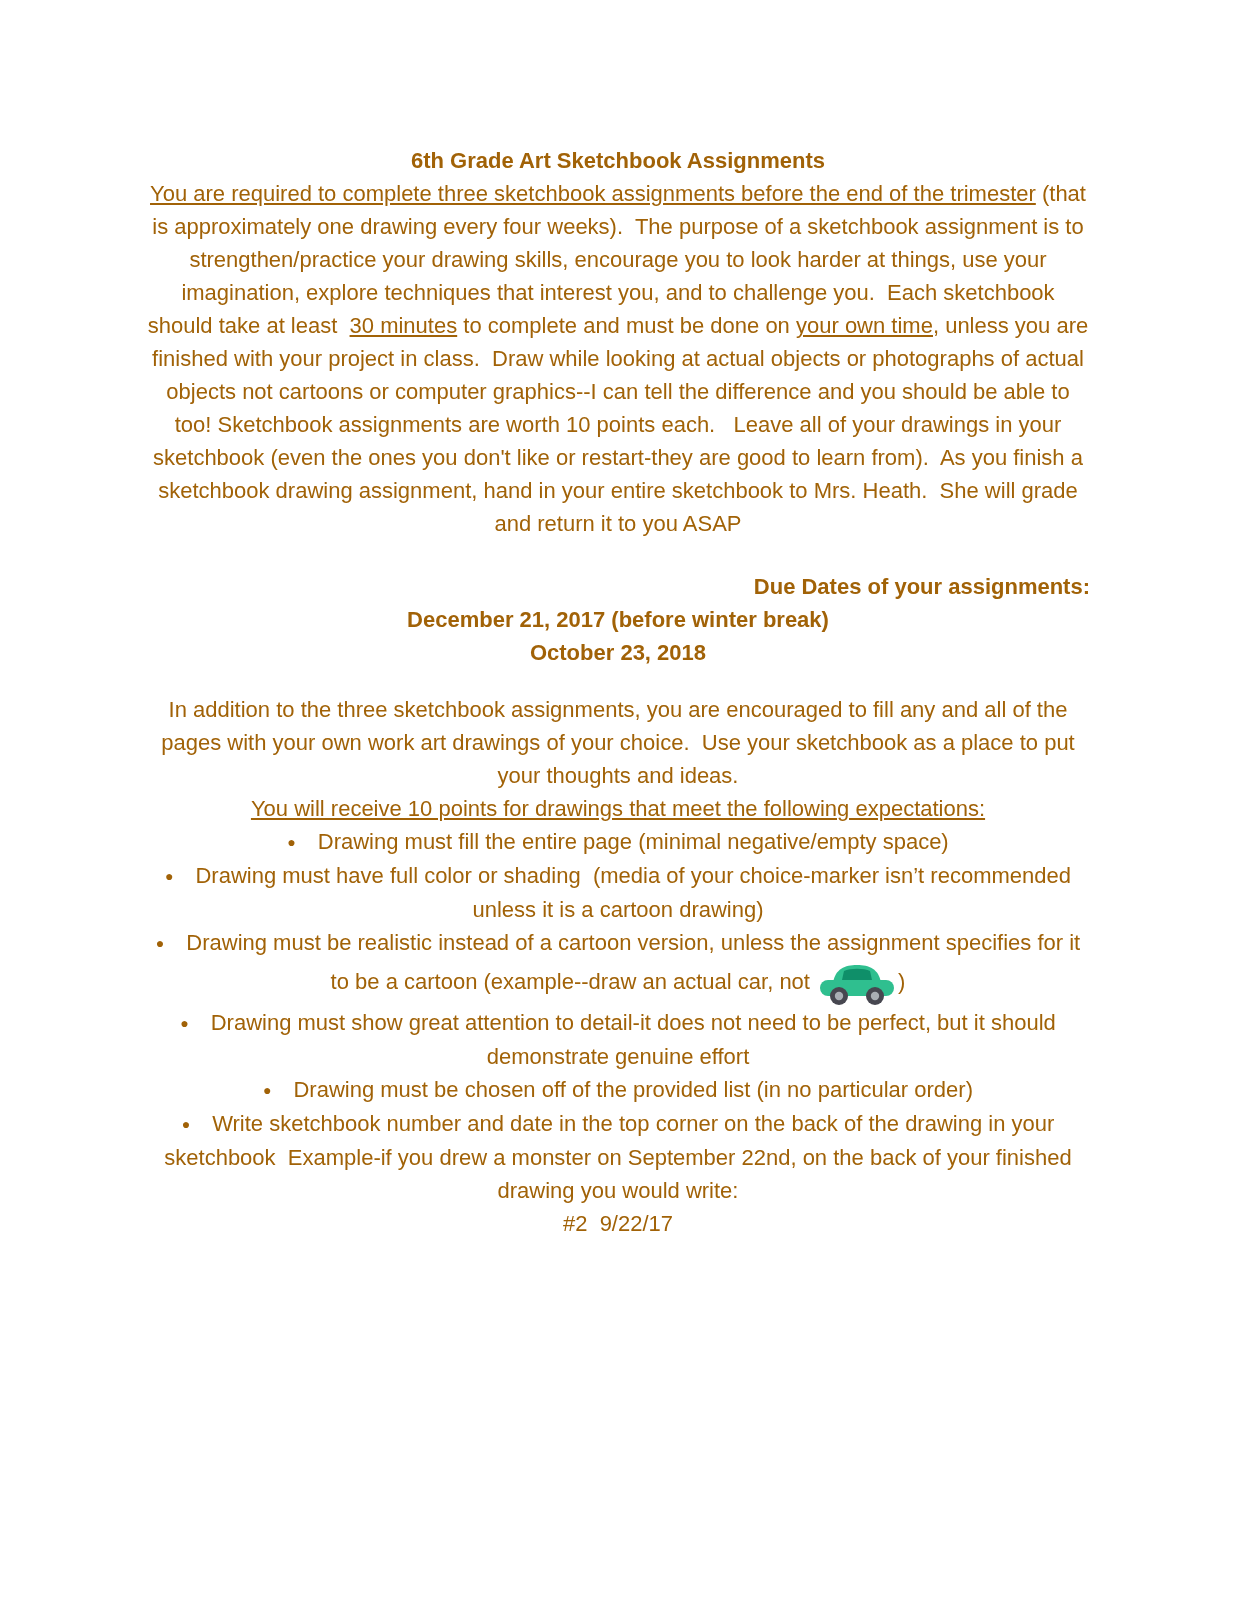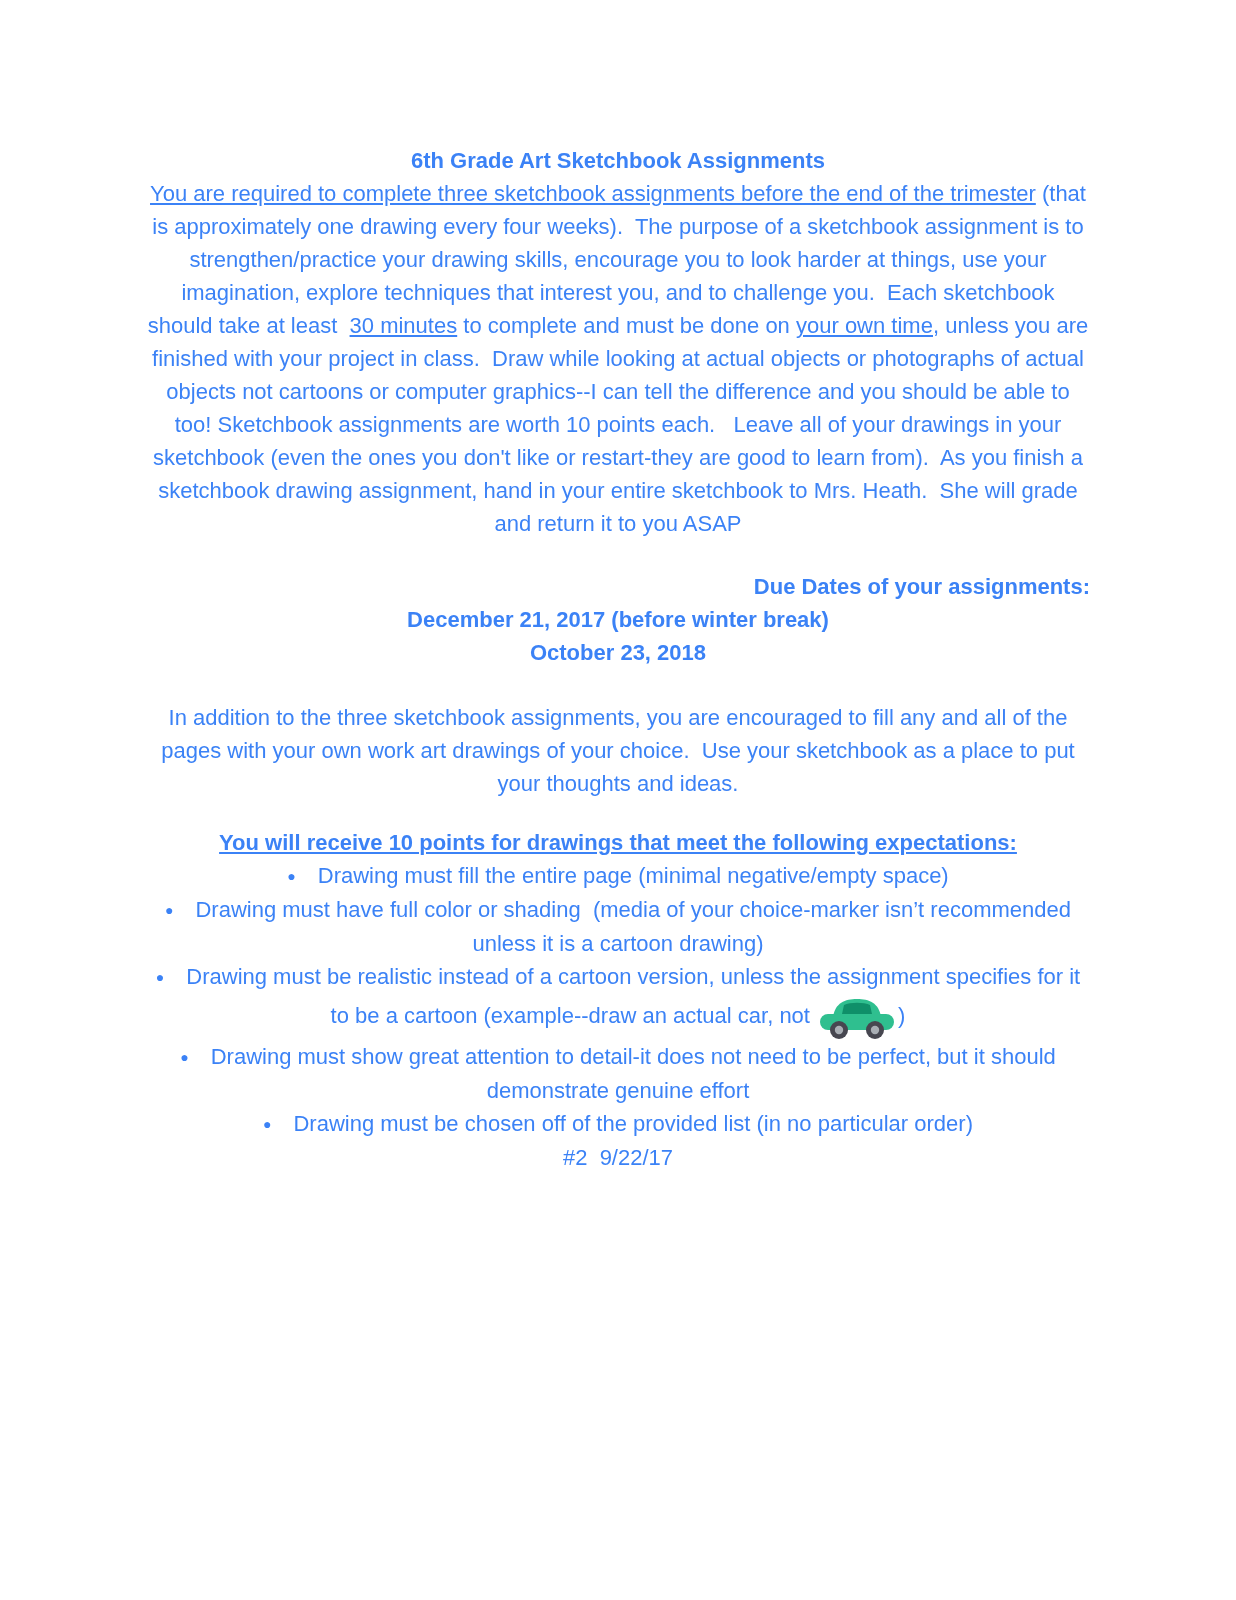--- a/index.html
+++ b/index.html
@@ -9,39 +9,38 @@
   }
   .page {
     width: 1236px;
     min-height: 1600px;
     box-sizing: border-box;
     padding: 144px 146px 80px 146px;
     background: #ffffff;
     font-family: "Liberation Sans", "DejaVu Sans", sans-serif;
     font-size: 22px;
     line-height: 33px;
-    color: #3b82f6;
+    color: #a16207;
     text-align: center;
   }
   p { margin: 0; white-space: pre-wrap; }
   .seg { white-space: pre-wrap; }
   .u { text-decoration: underline; }
   .title {
     font-size: 22px;
     line-height: 33px;
     font-weight: bold;
     margin: 0;
   }
   .due-heading { font-weight: bold; margin-top: 30px; text-align: right; }
   .due-date { font-weight: bold; }
-  .additional { margin-top: 32px; }
+  .additional { margin-top: 24px; }
   .expect-heading {
-    font-weight: bold;
+    font-weight: normal;
     text-decoration: underline;
-    margin-top: 26px;
   }
   .bullet { margin: 0; }
   .blt {
     font-size: 14px;
     margin-right: 22px;
     vertical-align: 2px;
     white-space: normal;
   }
   .car-icon {
     vertical-align: middle;
@@ -82,16 +81,17 @@
         <g fill="#a9aeb4">
           <circle cx="20" cy="36" r="4.2"></circle>
           <circle cx="56" cy="36" r="4.2"></circle>
         </g>
       </svg><span class="seg">)</span></p>
 
   <p class="bullet"><span class="blt">●</span><span class="seg">Drawing must show great attention to detail-it does not need to be perfect, but it should demonstrate genuine effort</span></p>
 
   <p class="bullet"><span class="blt">●</span><span class="seg">Drawing must be chosen off of the provided list (in no particular order)</span></p>
 
+  <p class="bullet"><span class="blt">●</span><span class="seg">Write sketchbook number and date in the top corner on the back of the drawing in your sketchbook  Example-if you drew a monster on September 22nd, on the back of your finished drawing you would write:</span></p>
 
   <p>#2  9/22/17</p>
 
 </div>
 
 </body></html>

